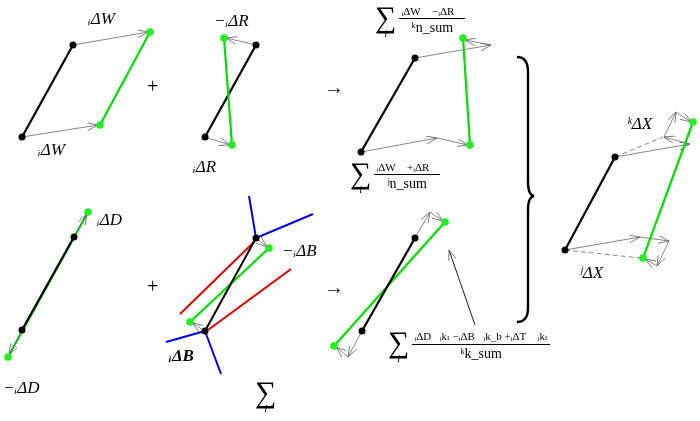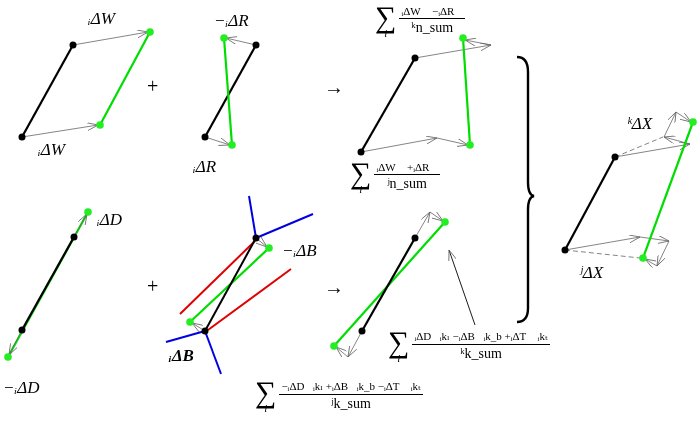--- a/index.html
+++ b/index.html
@@ -168,18 +168,14 @@
   <span class="frac">
         <span class="num">ᵢΔD⃗ᵢkₗ −ᵢΔB⃗ᵢk_b +ᵢΔT⃗ ᵢkₜ</span>
         <span class="den">ᵏk_sum</span>
       </span>
 </div>
 <div class="formula" style="left:255px;top:377px;">
   <span class="sigma">
         <span>∑</span>
         <span class="sub">i</span>
       </span>
-  <span class="frac">
-        <span class="num">−ᵢΔD⃗ᵢkₗ +ᵢΔB⃗ᵢk_b −ᵢΔT⃗ ᵢkₜ</span>
-        <span class="den">ʲk_sum</span>
-      </span>
 </div>
 </div>
 
 </body></html>

